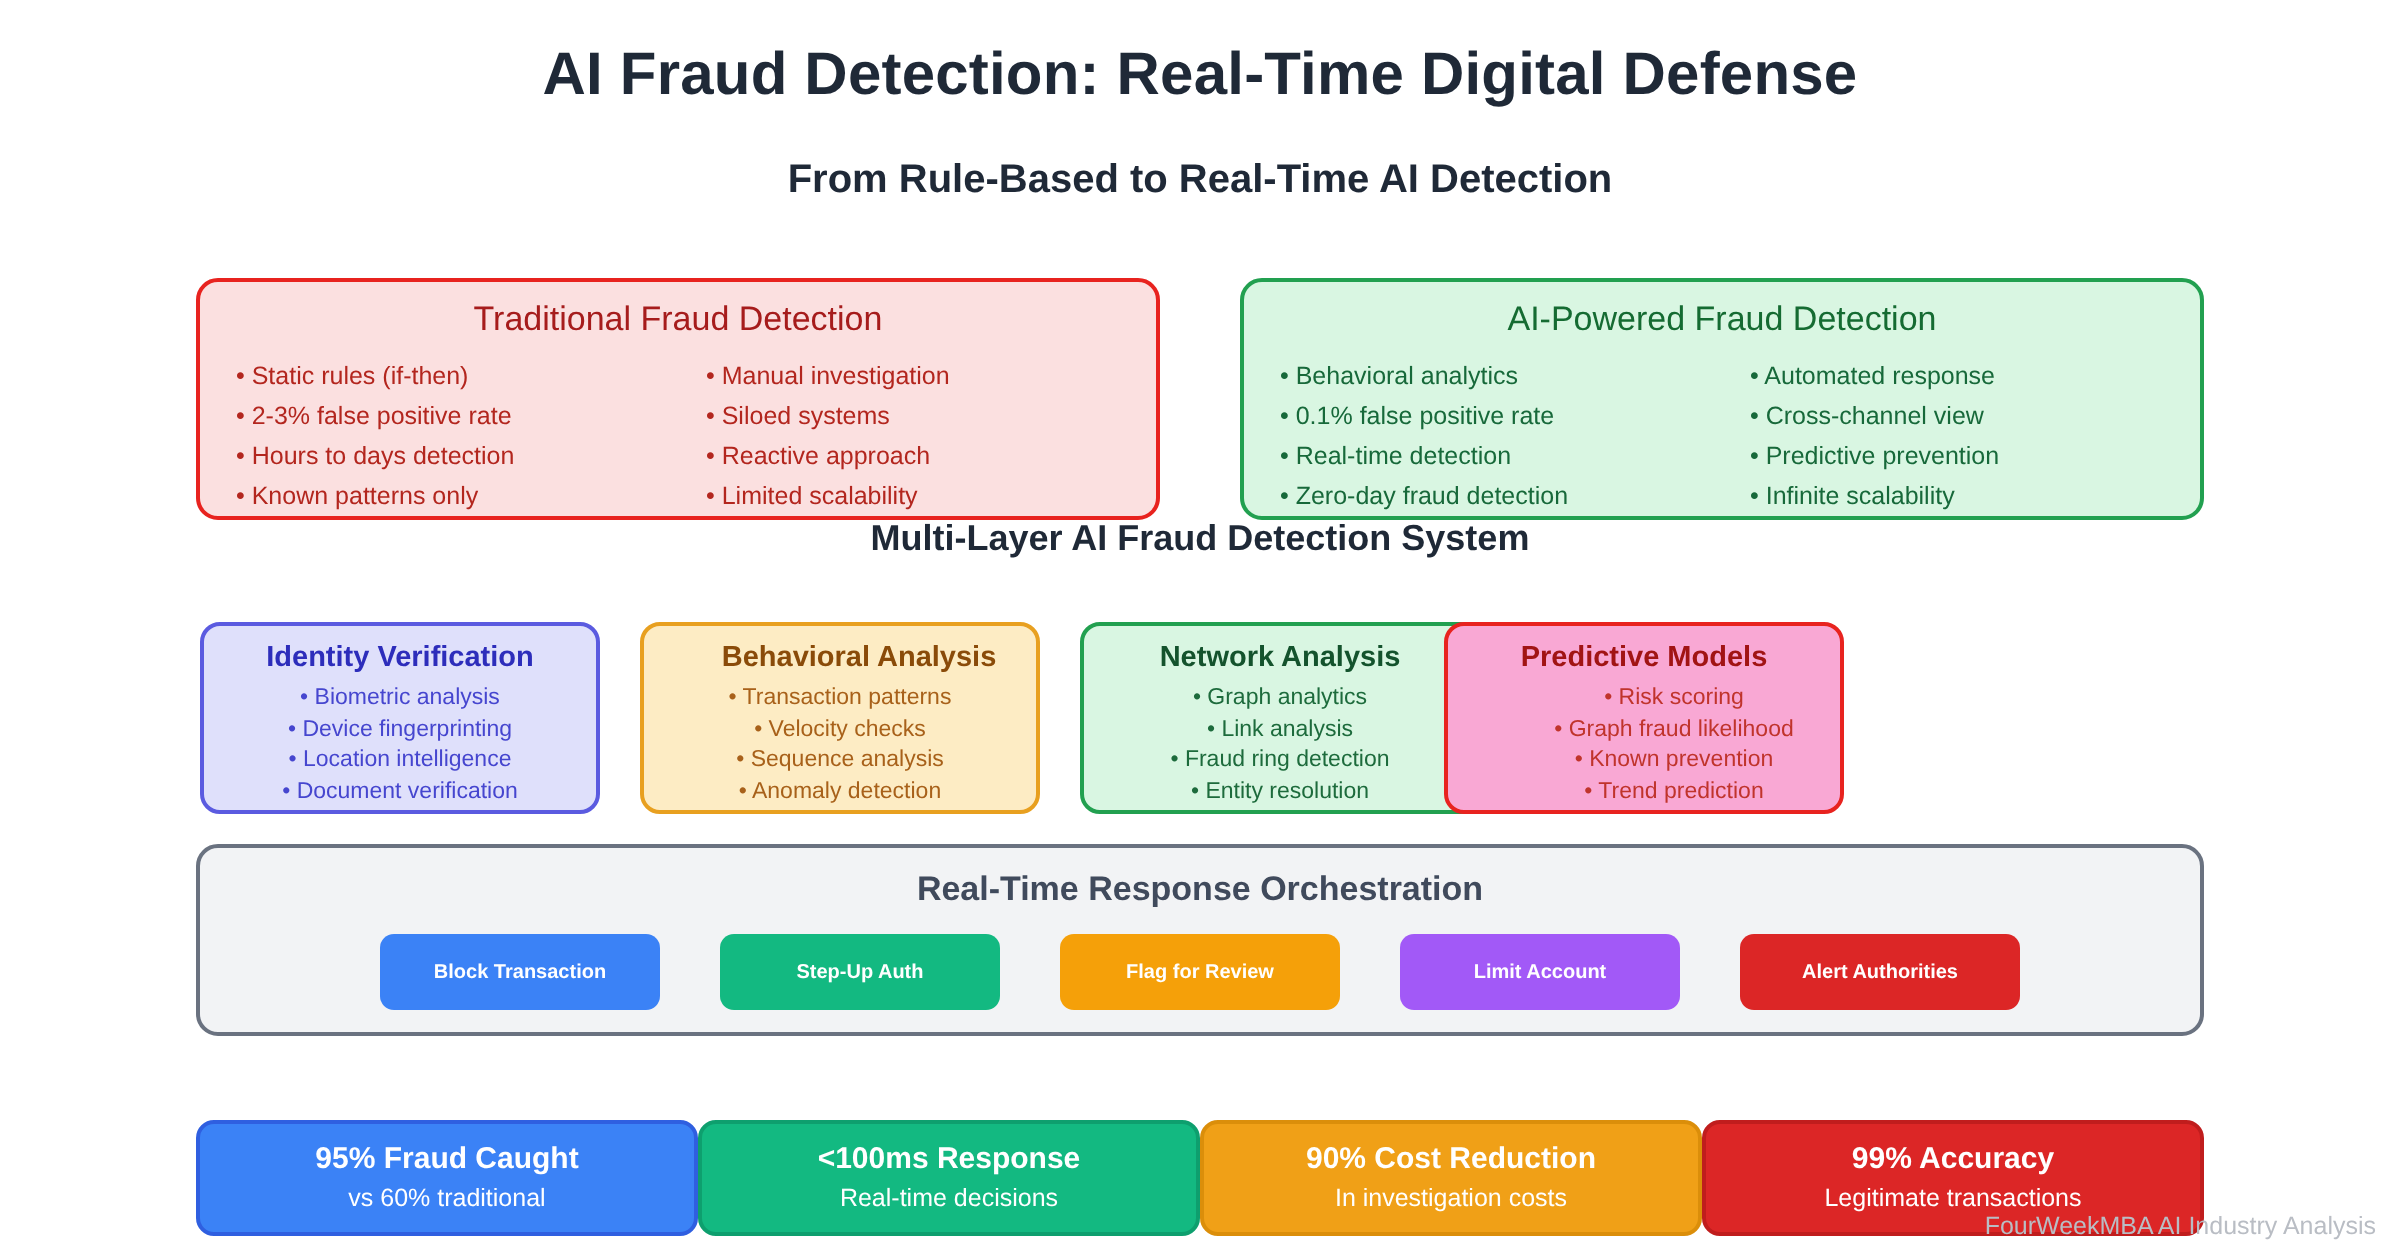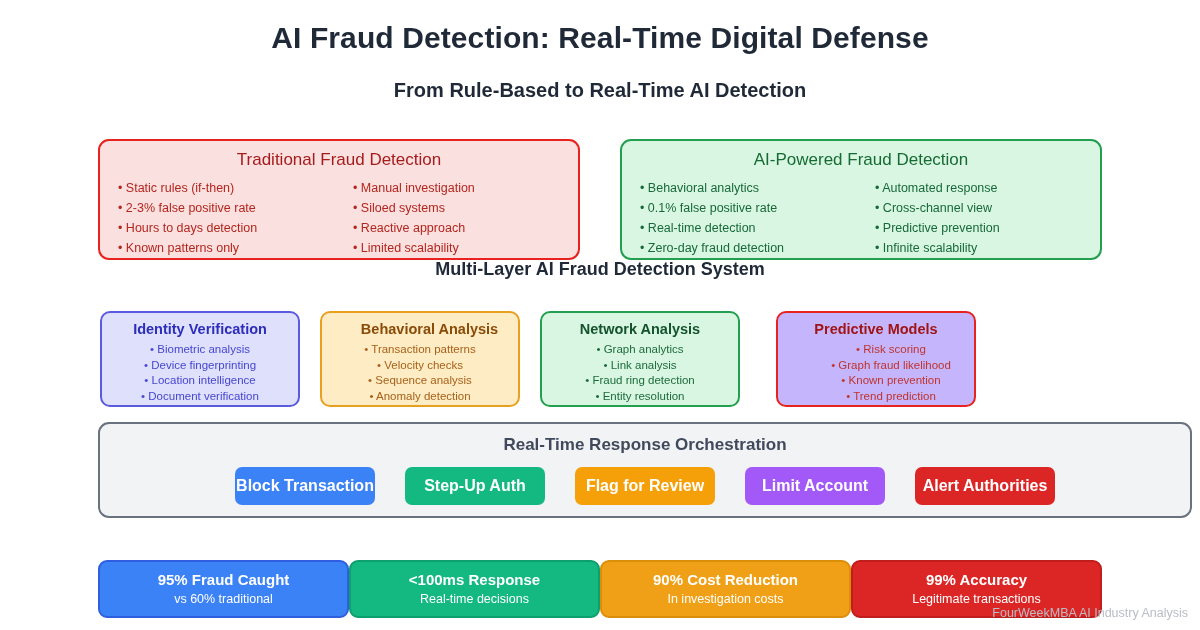--- a/index.html
+++ b/index.html
@@ -124,30 +124,30 @@
   #layer-card-0 .layer-item  { color: #4646cf; }
 
   #layer-card-1 { left: 320px; background: #fdecc4; border-color: #e8a020; }
   #layer-card-1 .layer-title { color: #8a4b09; margin-left: 19px; }
   #layer-card-1 .layer-item  { color: #a8611a; }
 
   #layer-card-2 { left: 540px; background: #d9f6e2; border-color: #22a050; }
   #layer-card-2 .layer-title { color: #14532d; }
   #layer-card-2 .layer-item  { color: #1d6b3c; }
 
-  #layer-card-3 { left: 776px; background: #c4b5fd; border-color: #e8231f; }
+  #layer-card-3 { left: 722px; background: #f9a8d4; border-color: #e8231f; }
   #layer-card-3 .layer-title { color: #a11414; }
   #layer-card-3 .layer-item  { color: #c0342c; margin-left: 30px; }
 
   
   #orchestration-panel {
     position: absolute;
     left: 98px;
     top: 422px;
-    width: 1094px;
+    width: 1004px;
     height: 96px;
     background: #f2f3f5;
     border: 2px solid #6a7280;
     border-radius: 11px;
     box-sizing: border-box;
   }
   #orchestration-title {
     text-align: center;
     font-size: 17px;
     font-weight: bold;
@@ -158,21 +158,21 @@
     display: flex;
     justify-content: center;
     gap: 30px;
     margin-top: 12px;
   }
   .action-button {
     width: 140px;
     height: 38px;
     border-radius: 7px;
     color: #ffffff;
-    font-size: 16px;
+    font-size: 10px;
     font-weight: bold;
     display: flex;
     align-items: center;
     justify-content: center;
   }
 
   
   #metrics-row {
     position: absolute;
     left: 98px;

